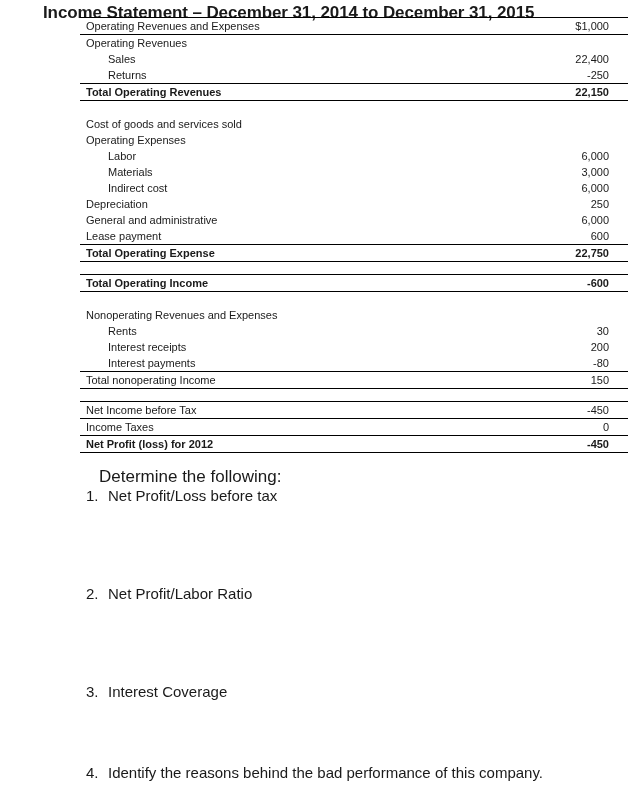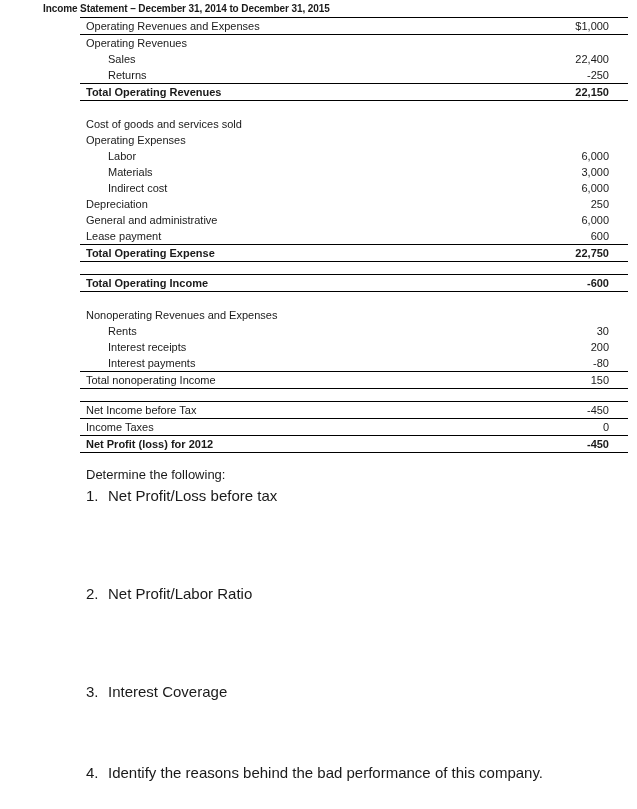--- a/index.html
+++ b/index.html
@@ -22,21 +22,21 @@
     position: relative;
     width: 637px;
     height: 809px;
   }
 
   
   .doc-title {
     position: absolute;
     left: 43px;
     top: 3px;
-    font-size: 10px;
+    font-size: 17px;
     font-weight: bold;
     letter-spacing: -0.1px;
     white-space: nowrap;
   }
 
   
   .statement {
     position: absolute;
     left: 80px;
     top: 17px;
@@ -86,22 +86,22 @@
   
   .questions {
     position: absolute;
     left: 86px;
     top: 468px;
     width: 520px;
     font-size: 13px;
     line-height: 1.0;
   }
   .q-intro {
-    font-size: 13px;
-    margin: 0 0 6px 0;
+    font-size: 17px;
+    margin: 0 0 6px 13px;
     white-space: nowrap;
   }
   .q-item {
     position: absolute;
     left: 0;
     width: 520px;
     font-size: 15px;
     white-space: nowrap;
   }
   .q-num {

